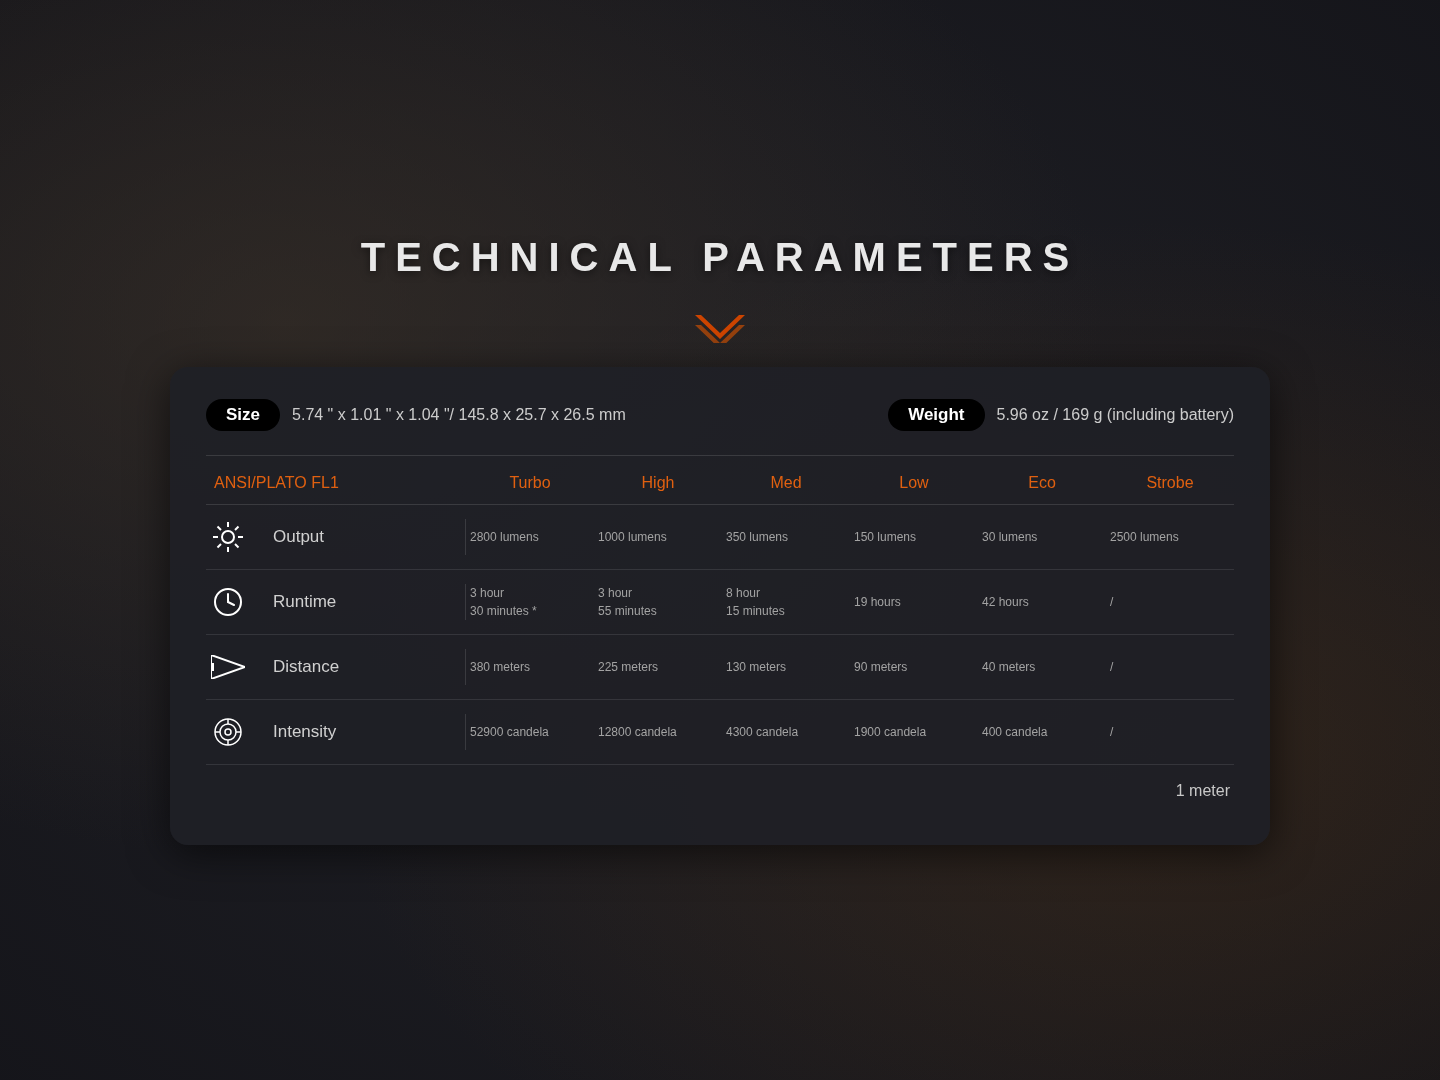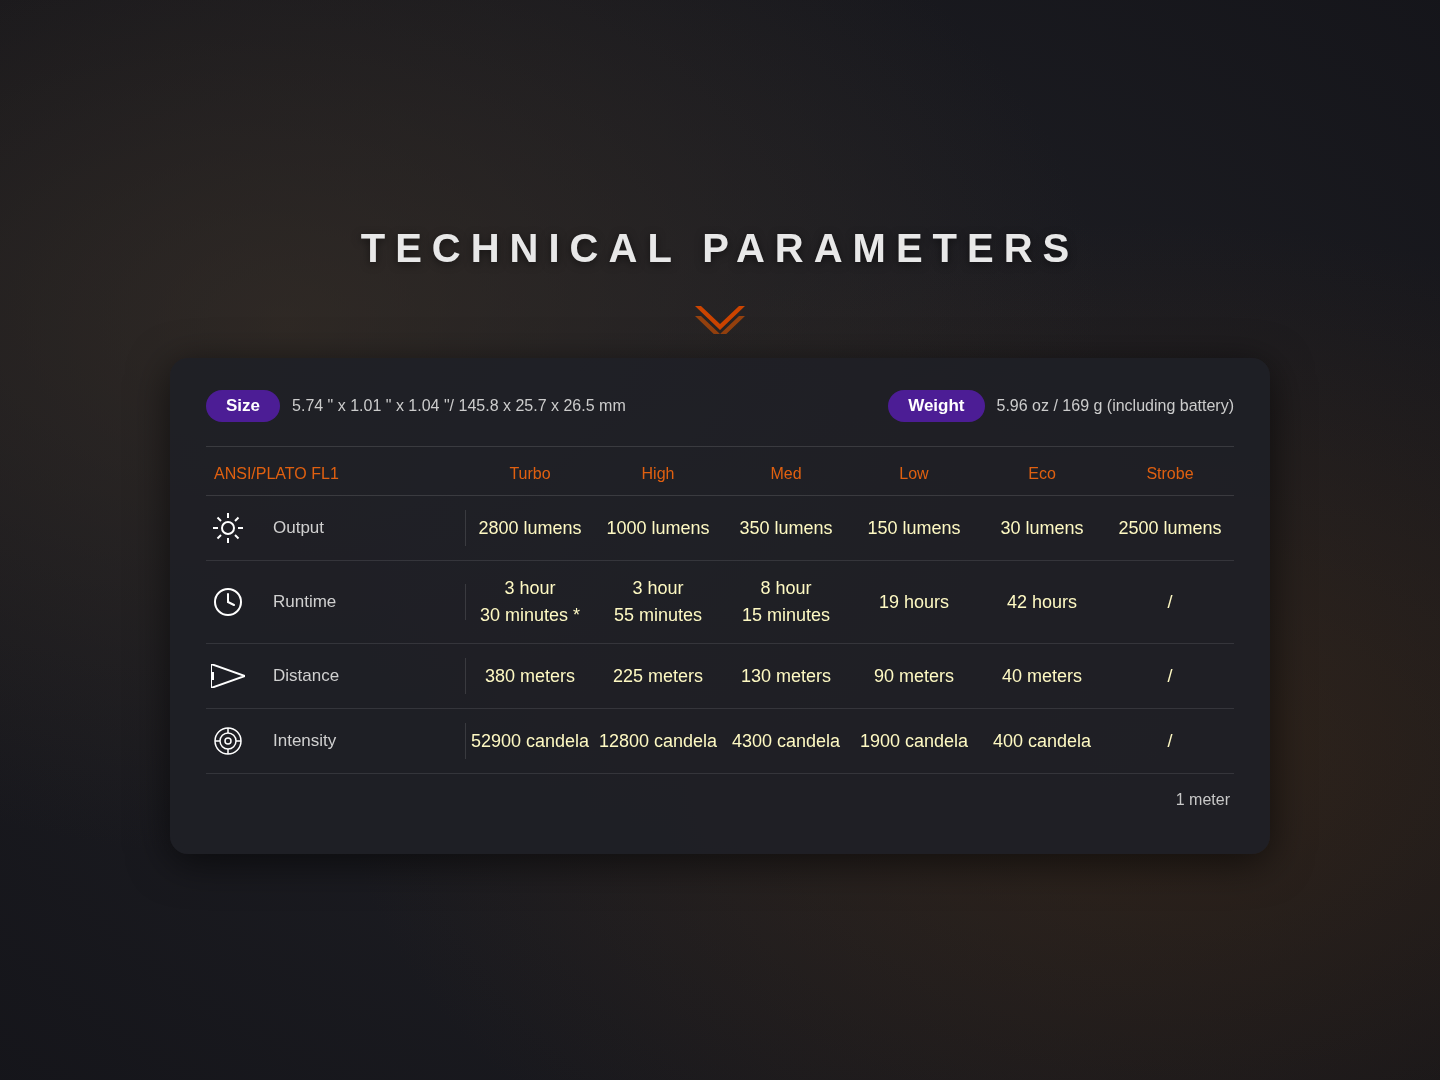--- a/index.html
+++ b/index.html
@@ -61,21 +61,21 @@
     .size-weight-row {
       display: flex;
       align-items: center;
       gap: 60px;
       padding-bottom: 24px;
       border-bottom: 1px solid rgba(255,255,255,0.12);
       margin-bottom: 0;
     }
 
     .badge {
-      background: #4c1d95;
+      background: #000000;
       color: #fff;
       font-weight: 700;
       font-size: 17px;
       padding: 6px 20px;
       border-radius: 20px;
       display: inline-block;
       flex-shrink: 0;
     }
 
     .badge-value {
@@ -146,23 +146,22 @@
     }
 
     .row-label {
       color: #d0d0d0;
       font-size: 17px;
       font-weight: 500;
       margin-left: 15px;
     }
 
     .data-cell {
-      color: #fef9c3;
-      font-size: 18px;
-      text-align: center;
+      color: #a3a3a3;
+      font-size: 12px;
       line-height: 1.5;
       padding: 0 4px;
     }
 
     .data-cell.span-all {
       grid-column: 2 / 8;
       text-align: right;
       font-size: 16px;
       color: #c8c8c8;
     }

